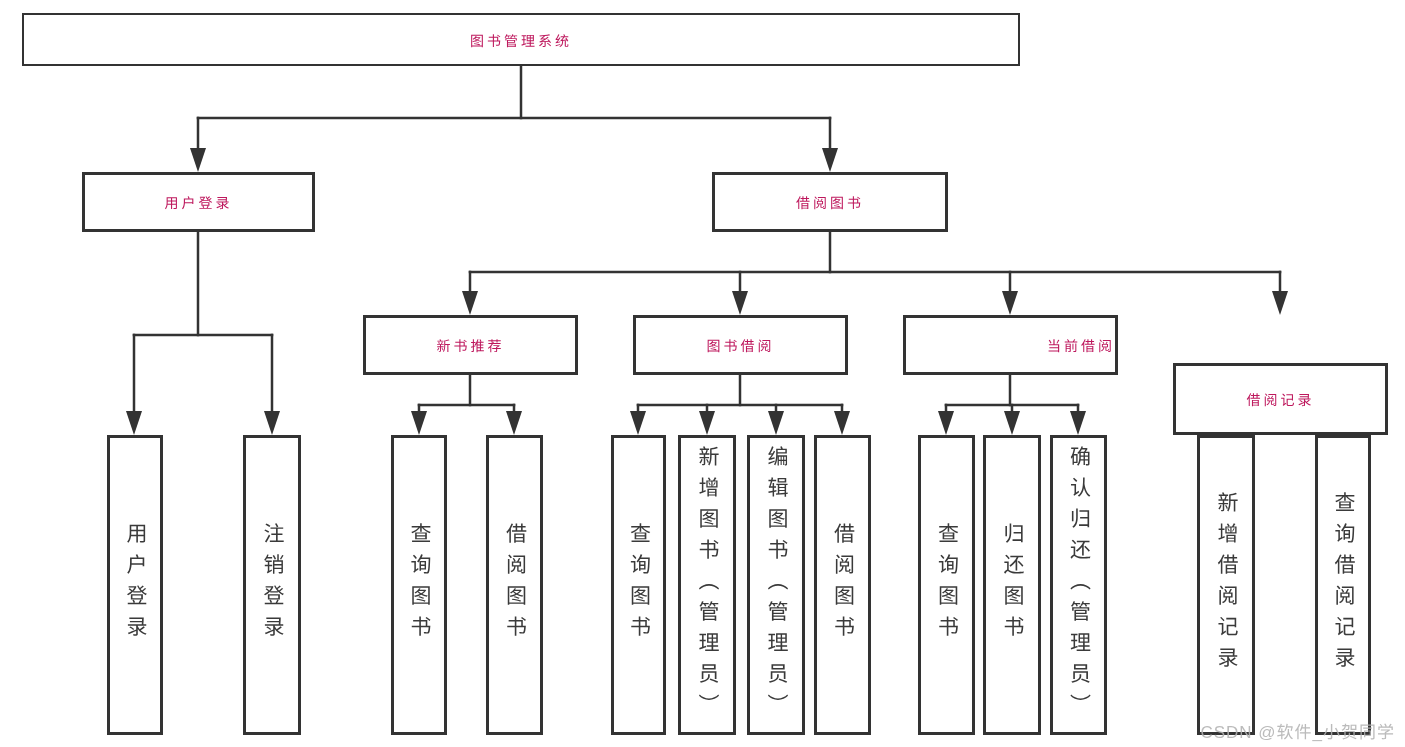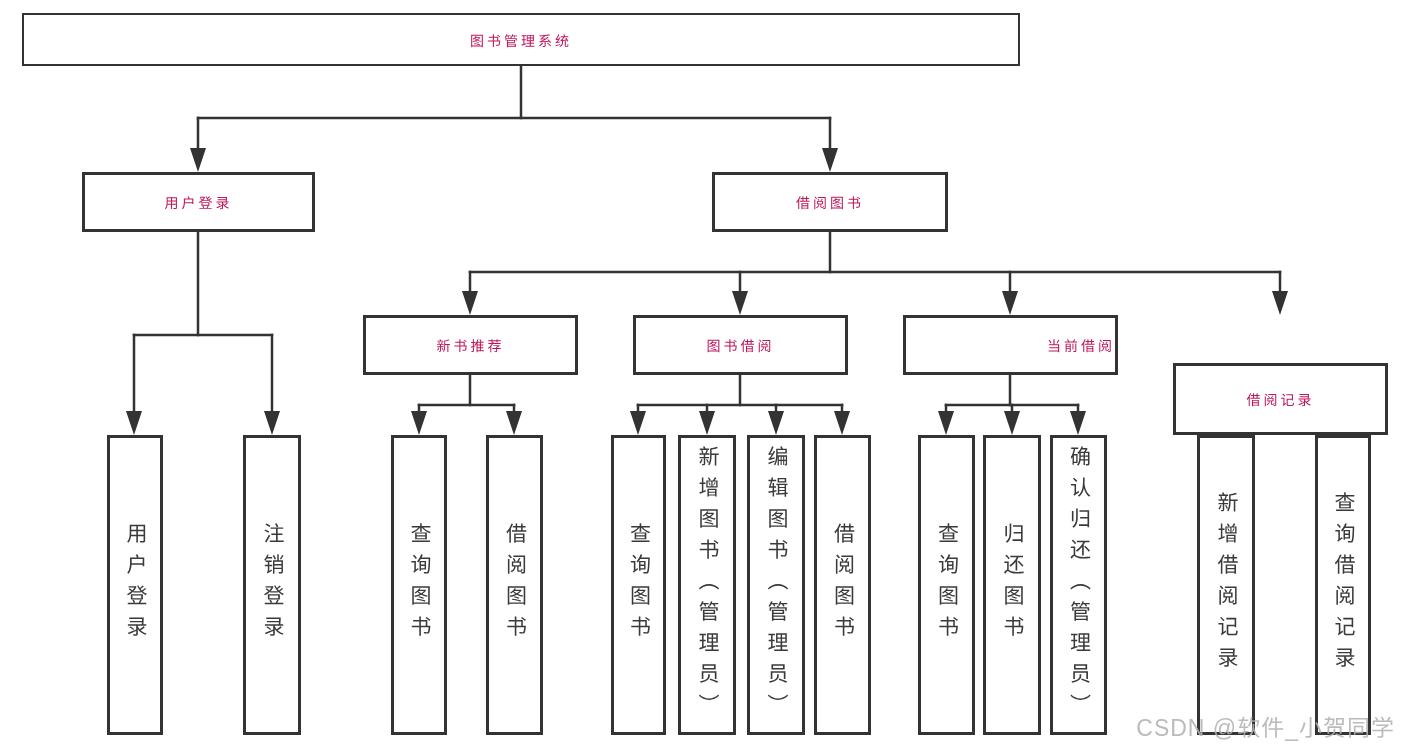--- a/index.html
+++ b/index.html
@@ -45,21 +45,21 @@
     text-orientation: mixed;
     font-size: 21px;
     letter-spacing: 10px;
     color: #3a3a3a;
     white-space: nowrap;
   }
   .watermark {
     position: absolute;
     right: 10px;
     bottom: 4px;
-    font-size: 23px;
+    font-size: 17px;
     letter-spacing: 1px;
     color: rgba(178, 178, 178, 0.88);
     z-index: 3;
     white-space: nowrap;
   }
 </style>
 </head>
 <body>
 
 <div class="canvas">

